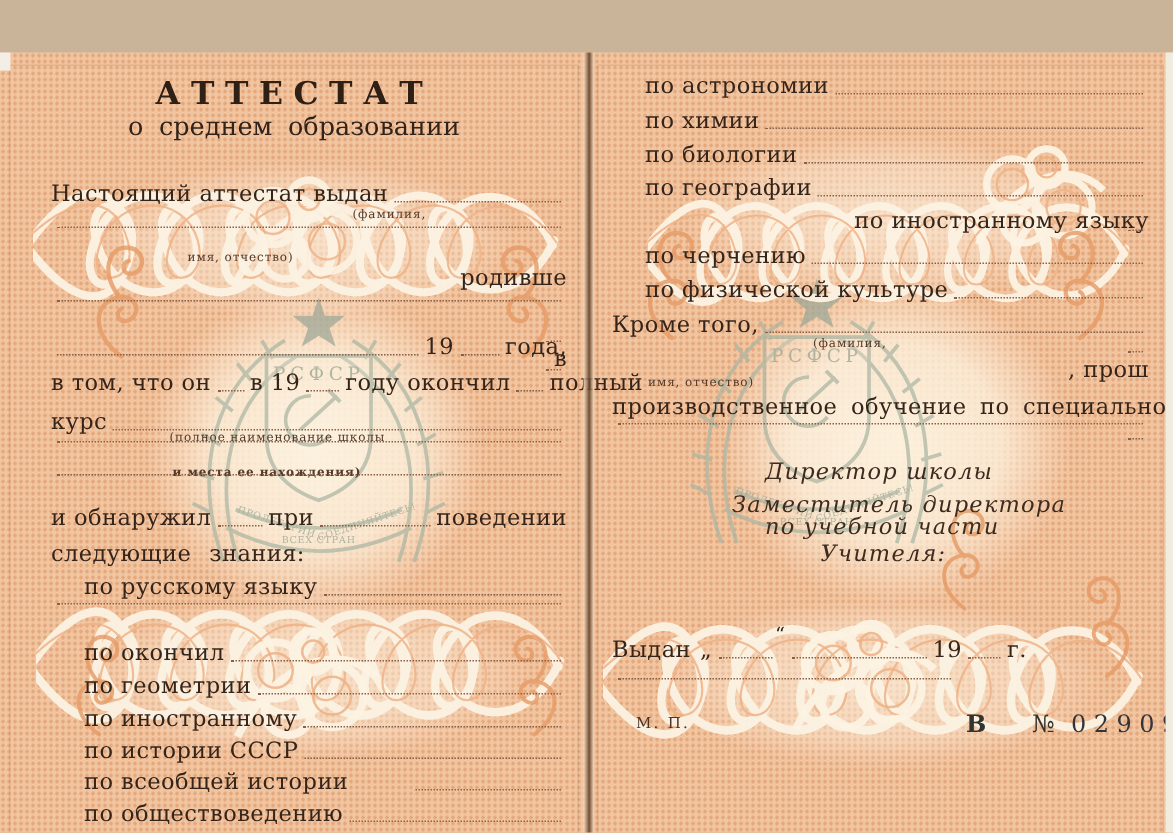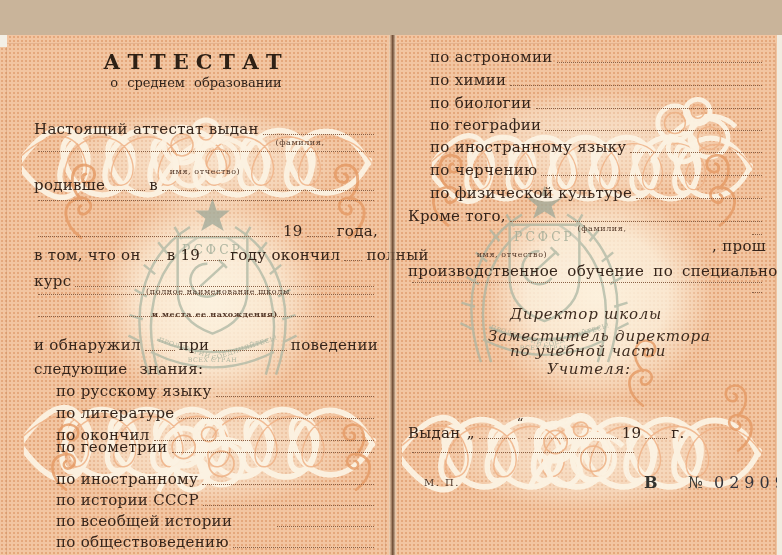--- a/index.html
+++ b/index.html
@@ -22,25 +22,25 @@
   #edge-right{position:absolute;right:0;top:0;width:5px;height:555px;background:#f1ece0;}
   #edge-corner{position:absolute;left:0;top:0;width:7px;height:12px;background:#f3efe6;}
   
   .r{position:absolute;display:flex;align-items:flex-end;left:34px;right:14px;
      font-size:15px;line-height:1.15;color:#35241a;letter-spacing:.3px;}
   #page-right .r{left:16px;right:16px;}
   .r span{white-space:nowrap;}
   .dots{flex:1 1 auto;border-bottom:1.8px dotted #8a6146;margin:0 4px;transform:translateY(-3px);min-width:10px;}
   .d18{flex:0 0 18px}.d22{flex:0 0 22px}.d26{flex:0 0 26px}.d30{flex:0 0 30px}.d36{flex:0 0 36px}.d40{flex:0 0 40px}.d90{flex:0 0 90px}
   .sp{flex:1 1 auto;}
-  .hint{position:absolute;font-size:8px;letter-spacing:.6px;color:#54392a;text-align:center;white-space:nowrap;}
+  .hint{position:absolute;font-size:8px;letter-spacing:.6px;color:#54392a;white-space:nowrap;}
   .indent{margin-left:22px;}
   .title{position:absolute;left:0;right:0;text-align:center;color:#2e2015;font-weight:bold;
          font-size:21px;letter-spacing:7px;}
-  .subtitle{position:absolute;left:0;right:0;text-align:center;color:#3122178;font-size:13px;word-spacing:5px;color:#32231a;}
+  .subtitle{position:absolute;left:0;right:0;text-align:center;color:#3122178;font-size:17px;word-spacing:5px;color:#32231a;}
   .sig{position:absolute;font-style:italic;font-size:15px;color:#3d2b1f;letter-spacing:.8px;}
   .seal{position:absolute;font-size:10px;letter-spacing:1.5px;color:#493326;}
   .series{position:absolute;font-size:16px;font-weight:bold;color:#33332f;}
   .numsign{position:absolute;font-size:16px;color:#33332f;}
   .serial{position:absolute;font-size:16px;letter-spacing:5px;color:#33333a;}
   .kz{word-spacing:7px;}
   .wz{word-spacing:4px;}
   .qlow{transform:translateY(0);margin-left:6px;}
   .qhigh{transform:translateY(-10px);margin-left:-2px;font-size:13px;}
   
@@ -155,21 +155,21 @@
       <span>Настоящий аттестат выдан</span>
         <div class="dots"></div>
     </div>
     <div class="hint" style="top:103px;left:235px;width:130px;">(фамилия,</div>
 
     <div class="r" style="top:119px;">
         <div class="dots"></div>
       </div>
     <div class="hint" style="top:132px;left:125px;width:160px;">имя, отчество)</div>
 
-    <div class="r" style="top:142px;">
+    <div class="r" style="top:142px;flex-direction:column;">
       <span>родивше</span>
         <div class="dots d36"></div>
       <span>в</span>
         <div class="dots"></div>
     </div>
 
     <div class="r" style="top:168px;">
         <div class="dots"></div>
       </div>
 
@@ -215,28 +215,27 @@
 
     <div class="r kz" style="top:326px;">
       <span>следующие знания:</span>
     </div>
 
     <div class="r" style="top:348px;">
         <span class="indent">по русскому языку</span>
         <div class="dots"></div>
       </div>
     <div class="r" style="top:370px;">
-        <span class="indent">по литературе</span>
         <div class="dots"></div>
       </div>
     <div class="r" style="top:392px;">
         <span class="indent">по окончил</span>
         <div class="dots"></div>
       </div>
-    <div class="r" style="top:404px;justify-content:space-between;">
+    <div class="r" style="top:414px;justify-content:space-between;">
         <span class="indent">по геометрии</span>
         <div class="dots"></div>
       </div>
     <div class="r" style="top:436px;">
         <span class="indent">по иностранному</span>
         <div class="dots"></div>
       </div>
     <div class="r" style="top:457px;">
         <span class="indent">по истории  СССР</span>
         <div class="dots"></div>
@@ -300,21 +299,21 @@
         <div class="dots"></div>
       </div>
     <div class="r" style="top:60px;">
         <span class="indent">по биологии</span>
         <div class="dots"></div>
       </div>
     <div class="r" style="top:82px;">
         <span class="indent">по географии</span>
         <div class="dots"></div>
       </div>
-    <div class="r" style="top:104px;">
+    <div class="r" style="top:104px;flex-direction:column;">
         <span class="indent">по иностранному языку</span>
         <div class="dots"></div>
       </div>
     <div class="r" style="top:127px;">
         <span class="indent">по черчению</span>
         <div class="dots"></div>
       </div>
     <div class="r" style="top:150px;">
         <span class="indent">по физической культуре</span>
         <div class="dots"></div>

